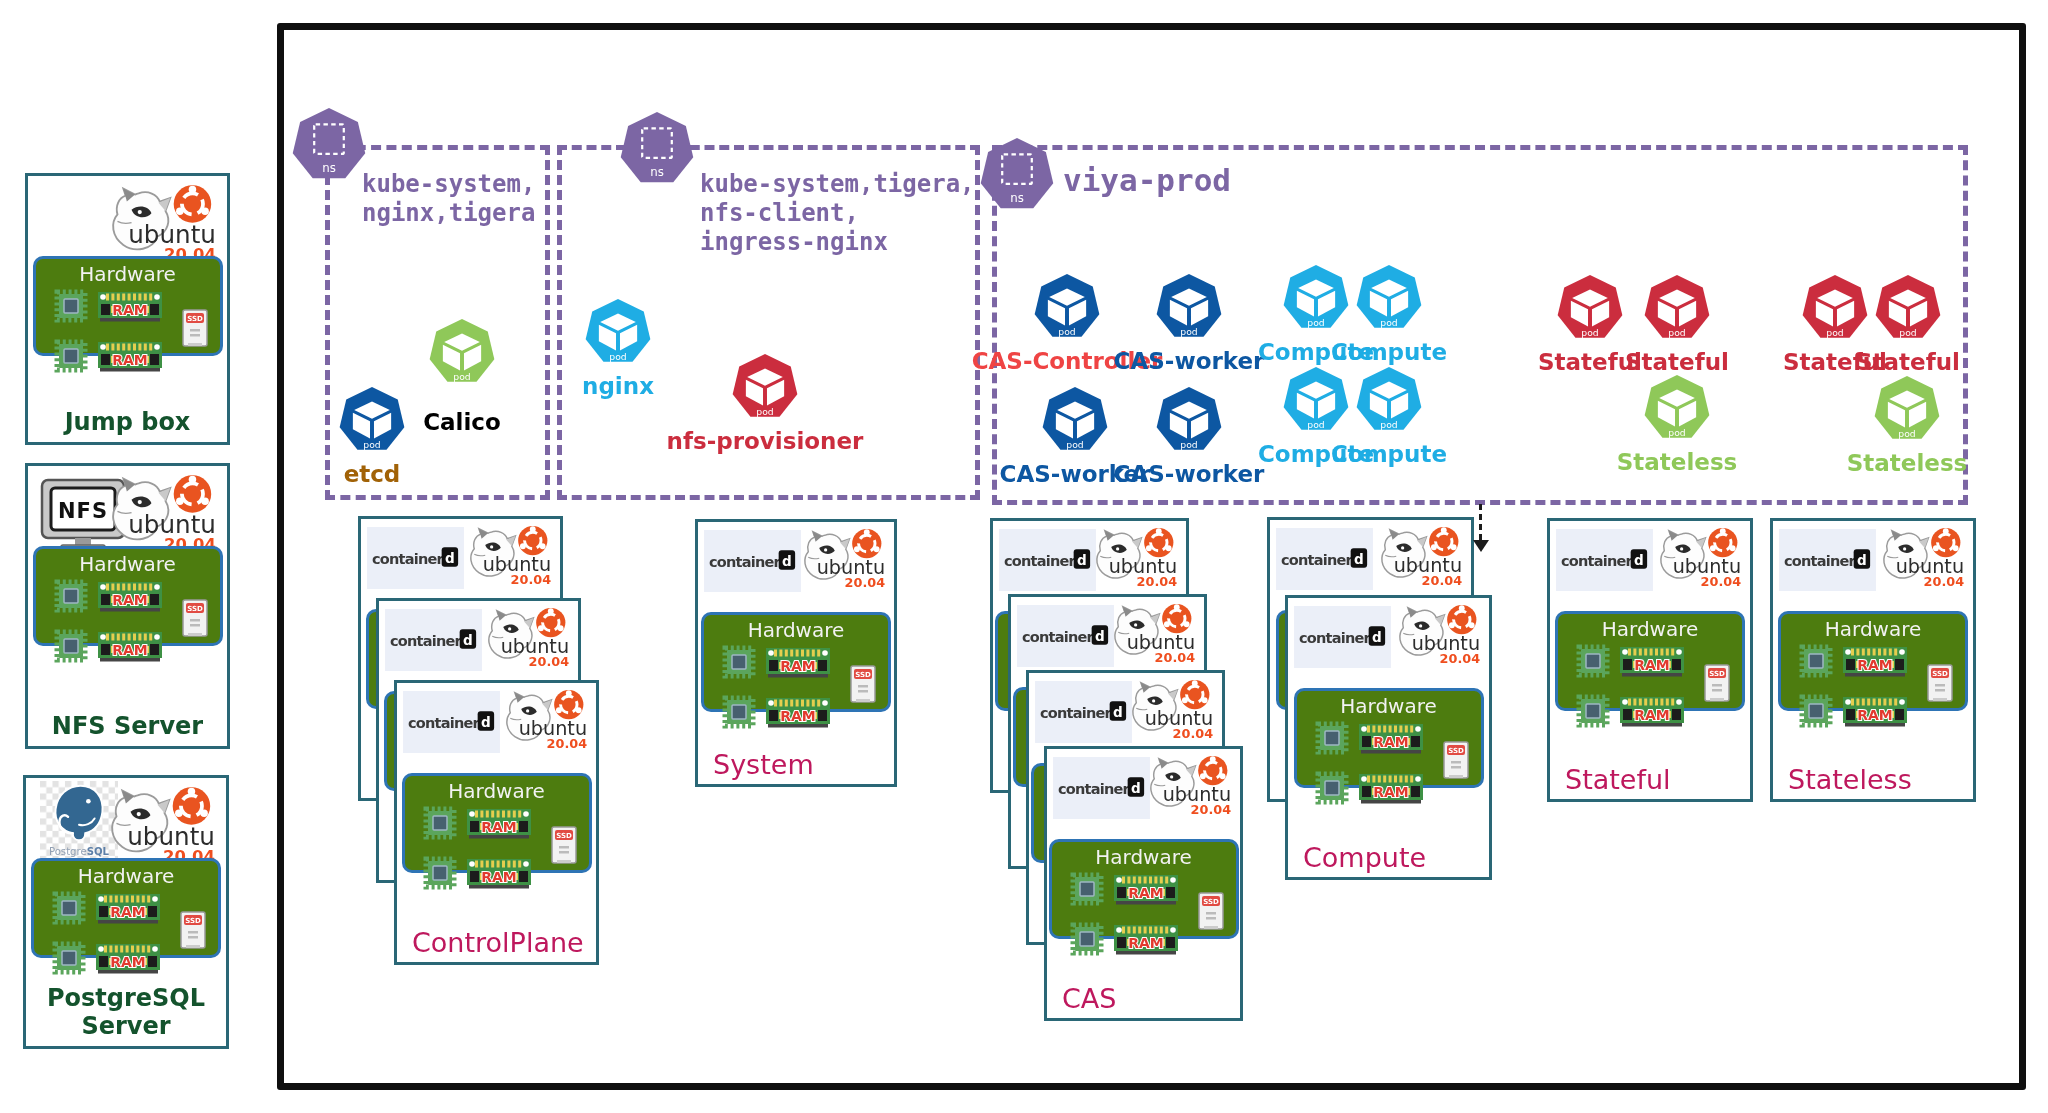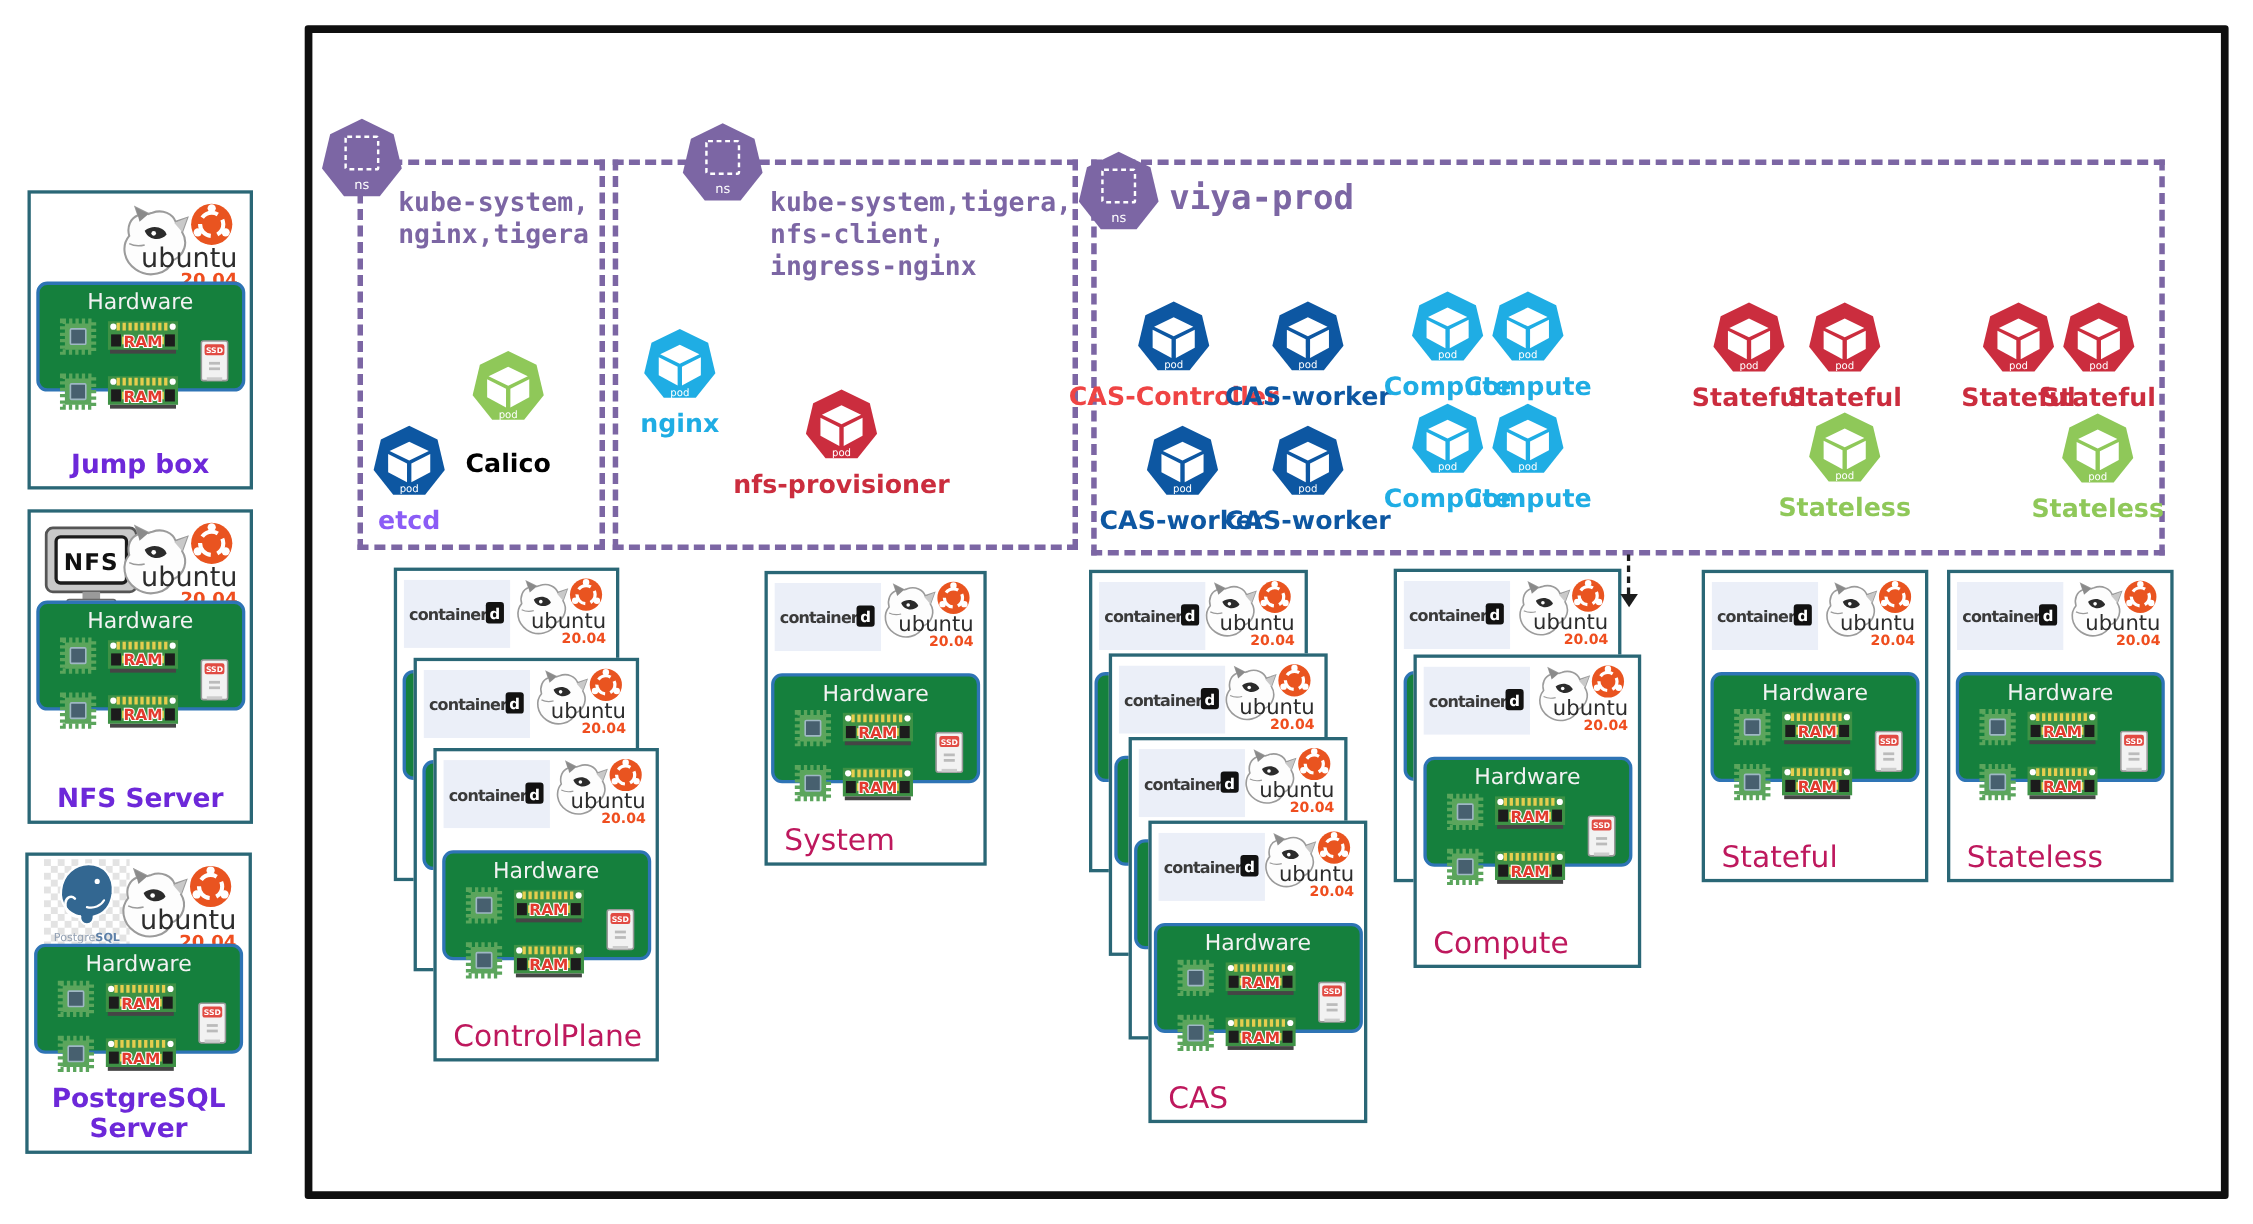--- a/index.html
+++ b/index.html
@@ -21,24 +21,24 @@
   
   .pod{position:absolute;width:66px;height:70px;}
   .pod svg{display:block;width:100%;height:100%;}
   .pod-label{position:absolute;width:260px;text-align:center;font-size:23px;font-weight:bold;}
 
   
   .node-box,.server-box{position:absolute;background:#fff;border:3px solid #2A6776;box-sizing:border-box;}
   .node-label{position:absolute;left:15px;right:0;bottom:4px;text-align:left;
               font-size:27px;color:#be185d;}
   .server-label{position:absolute;left:0;right:0;bottom:6px;text-align:center;
-              font-size:24px;font-weight:bold;color:#6d28d9;}
+              font-size:24px;font-weight:bold;color:#14532d;}
 
   
-  .hardware{position:absolute;width:190px;height:100px;background:#15803d;border:3px solid #2E74B5;
+  .hardware{position:absolute;width:190px;height:100px;background:#4d7c0f;border:3px solid #2E74B5;
             border-radius:10px;box-sizing:border-box;}
   .hw-title{position:absolute;left:0;right:0;top:3px;text-align:center;font-size:20px;color:#f2f2f2;}
   .hw-cpu1{position:absolute;left:18px;top:30px;width:34px;height:34px;}
   .hw-cpu2{position:absolute;left:18px;top:80px;width:34px;height:34px;}
   .hw-ram1{position:absolute;left:62px;top:29px;width:64px;height:38px;}
   .hw-ram2{position:absolute;left:62px;top:79px;width:64px;height:38px;}
   .hw-ssd{position:absolute;left:146px;top:50px;width:26px;height:40px;}
 
   
   .containerd-badge{position:absolute;left:6px;top:8px;width:97px;height:62px;}
@@ -68,21 +68,21 @@
     <div class="ns-box" style="left: 992px; top: 145px; width: 976px; height: 360px;"></div>
     <div class="ns-label big" style="left: 1063px; top: 163px;">viya-prod</div>
     <div class="pod" style="left: 339px; top: 385px;">
     <svg viewBox="0 0 100 104">
       <polygon class="hept" points="50,2 89,21 99,63 72,97 28,97 1,63 11,21" fill="#0D57A2"></polygon>
       <polygon points="50,24 77,37 50,50 23,37" fill="#fff"></polygon>
       <polygon points="21,41 47,54 47,80 21,66" fill="#fff"></polygon>
       <polygon points="79,41 53,54 53,80 79,66" fill="#fff"></polygon>
       <text class="pod-word" x="50" y="94" text-anchor="middle" font-size="14" fill="#fff">pod</text>
     </svg>
-    <div class="pod-label" style="color: #8b5cf6; left: -97px; top: 76px;">etcd</div>
+    <div class="pod-label" style="color: #a16207; left: -97px; top: 76px;">etcd</div>
   </div>
     <div class="pod" style="left: 429px; top: 317px;">
     <svg viewBox="0 0 100 104">
       <polygon class="hept" points="50,2 89,21 99,63 72,97 28,97 1,63 11,21" fill="#8FC859"></polygon>
       <polygon points="50,24 77,37 50,50 23,37" fill="#fff"></polygon>
       <polygon points="21,41 47,54 47,80 21,66" fill="#fff"></polygon>
       <polygon points="79,41 53,54 53,80 79,66" fill="#fff"></polygon>
       <text class="pod-word" x="50" y="94" text-anchor="middle" font-size="14" fill="#fff">pod</text>
     </svg>
     <div class="pod-label" style="color: #000000; left: -97px; top: 92px;">Calico</div>

